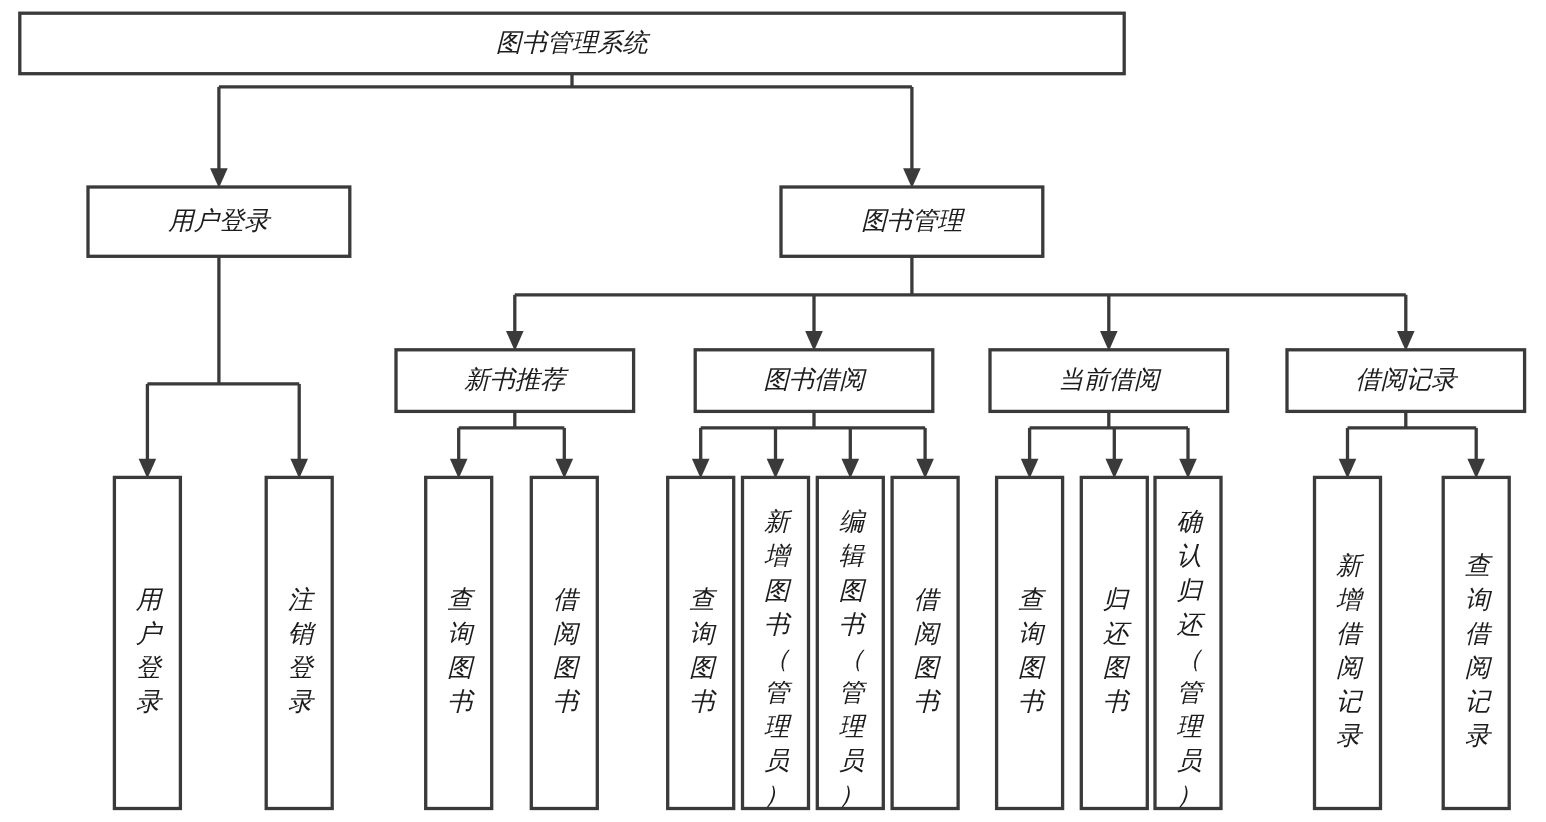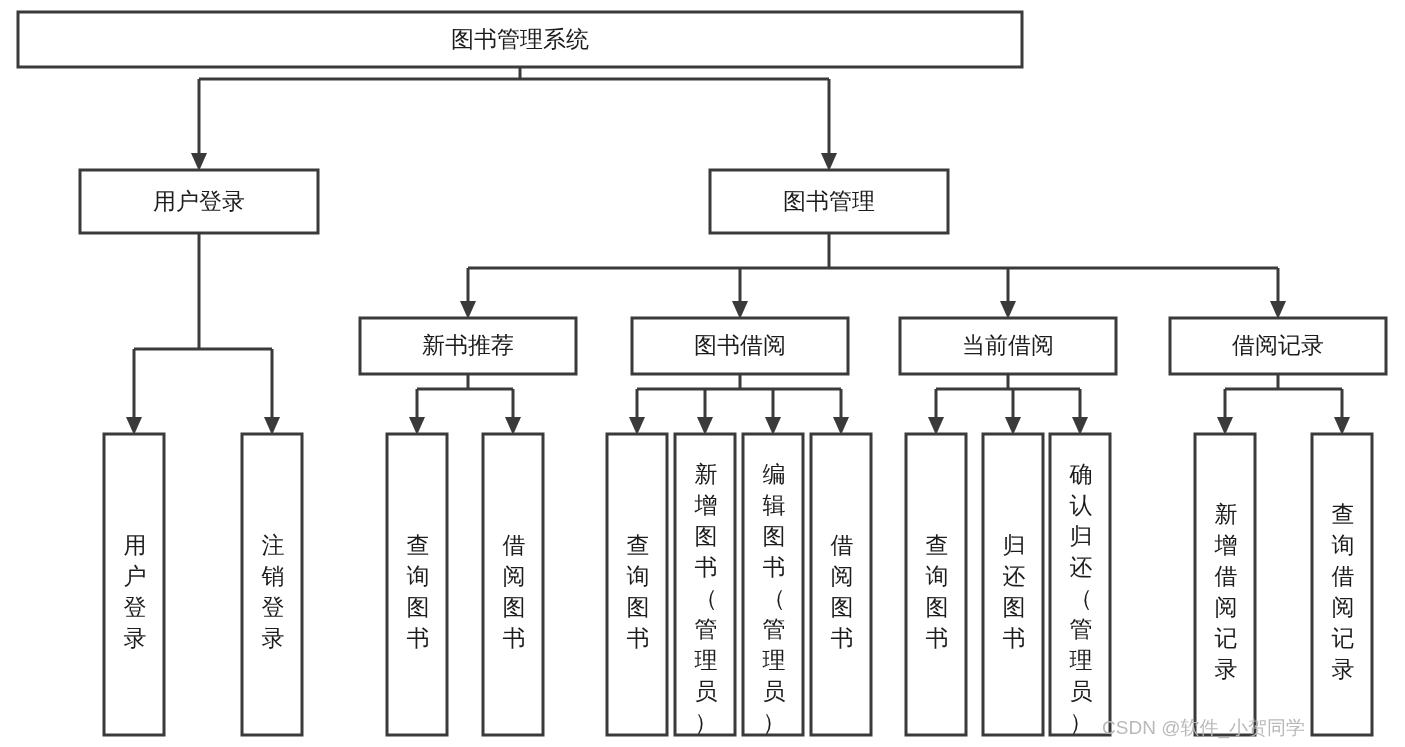--- a/index.html
+++ b/index.html
@@ -13,20 +13,21 @@
     font-family: "Liberation Sans", "DejaVu Sans", sans-serif;
     position: relative;
     overflow: hidden;
   }
   #diagram-root {
     position: absolute;
     left: 0;
     top: 0;
     width: 1315px;
     height: 747px;
+    font-style: italic;
   }
   svg.flow {
     display: block;
     width: 1405px;
     height: 747px;
   }
   .node-rect {
     fill: #ffffff;
     stroke: #3a3a3a;
     stroke-width: 3;
@@ -193,14 +194,13 @@
         <g>
           <rect class="node-rect" x="1195" y="434" width="60" height="301"></rect>
           <text class="node-label-h" x="1226" y="0" font-size="25"><tspan x="1226" y="515.68">新</tspan><tspan x="1226" y="546.68">增</tspan><tspan x="1226" y="577.68">借</tspan><tspan x="1226" y="608.68">阅</tspan><tspan x="1226" y="639.68">记</tspan><tspan x="1226" y="670.68">录</tspan></text>
         </g>
         <g>
           <rect class="node-rect" x="1312" y="434" width="60" height="301"></rect>
           <text class="node-label-h" x="1343" y="0" font-size="25"><tspan x="1343" y="515.68">查</tspan><tspan x="1343" y="546.68">询</tspan><tspan x="1343" y="577.68">借</tspan><tspan x="1343" y="608.68">阅</tspan><tspan x="1343" y="639.68">记</tspan><tspan x="1343" y="670.68">录</tspan></text>
         </g>
       </g>
   </svg>
-  <div class="watermark">CSDN @软件_小贺同学</div>
 </div>
 
 </body></html>

